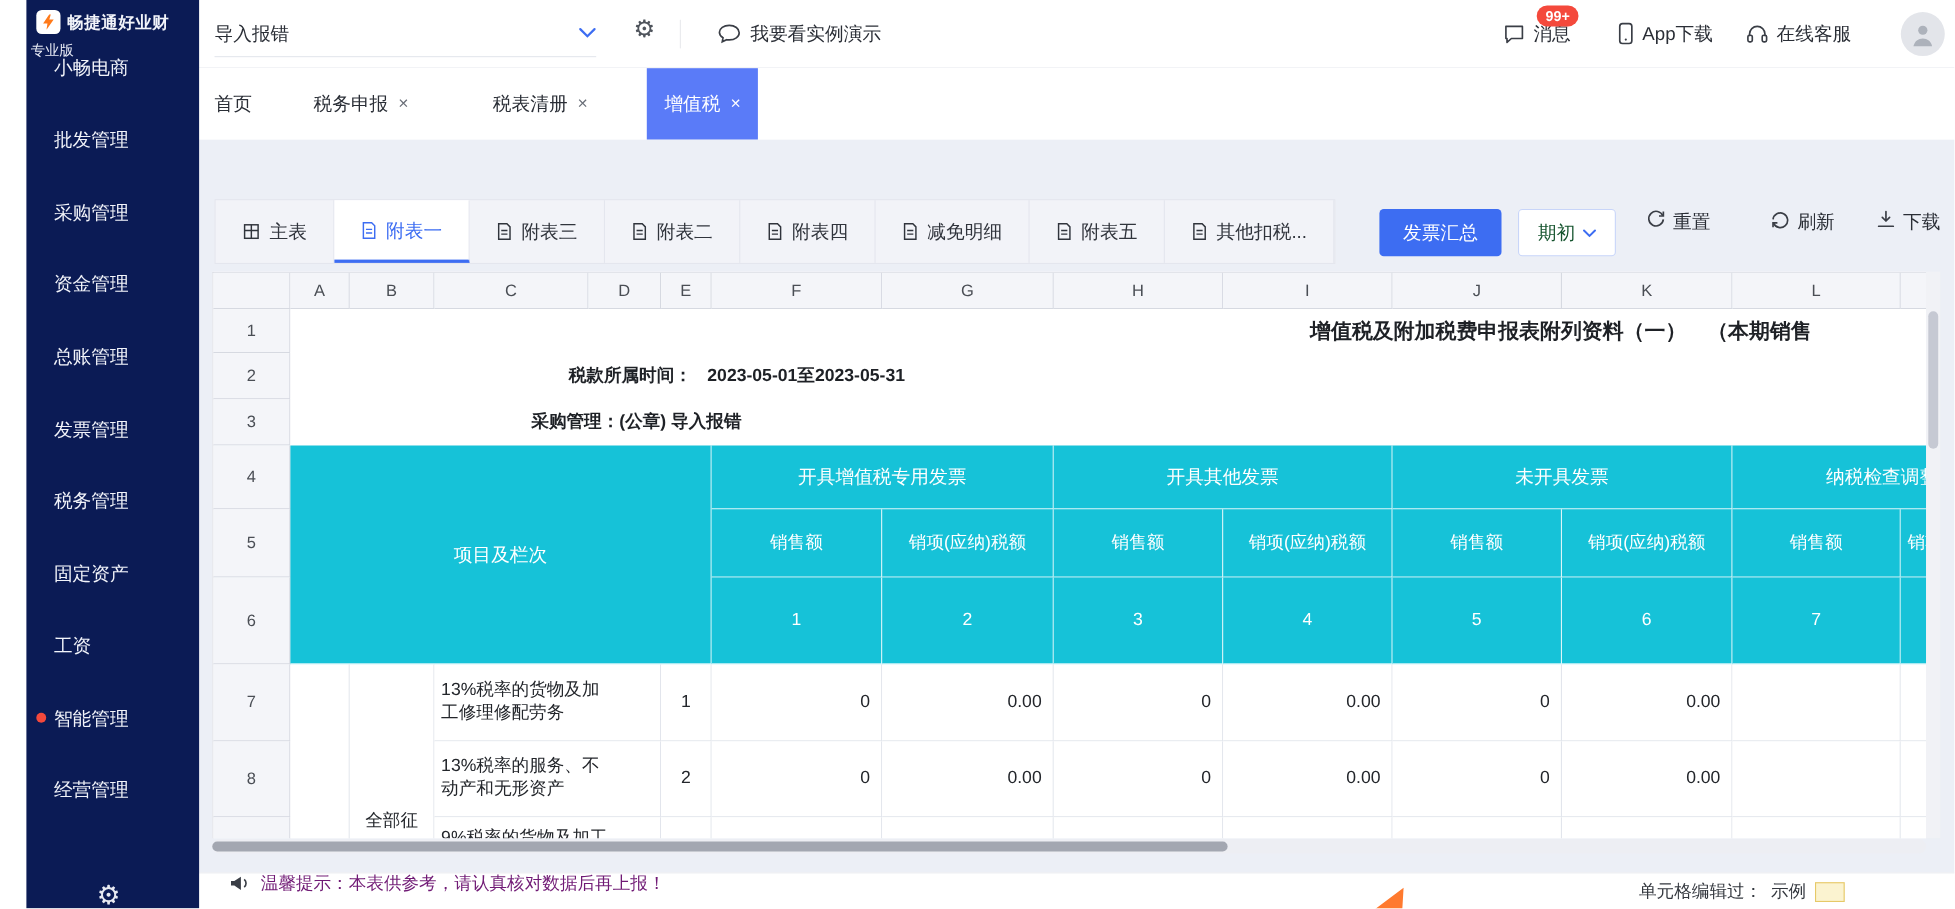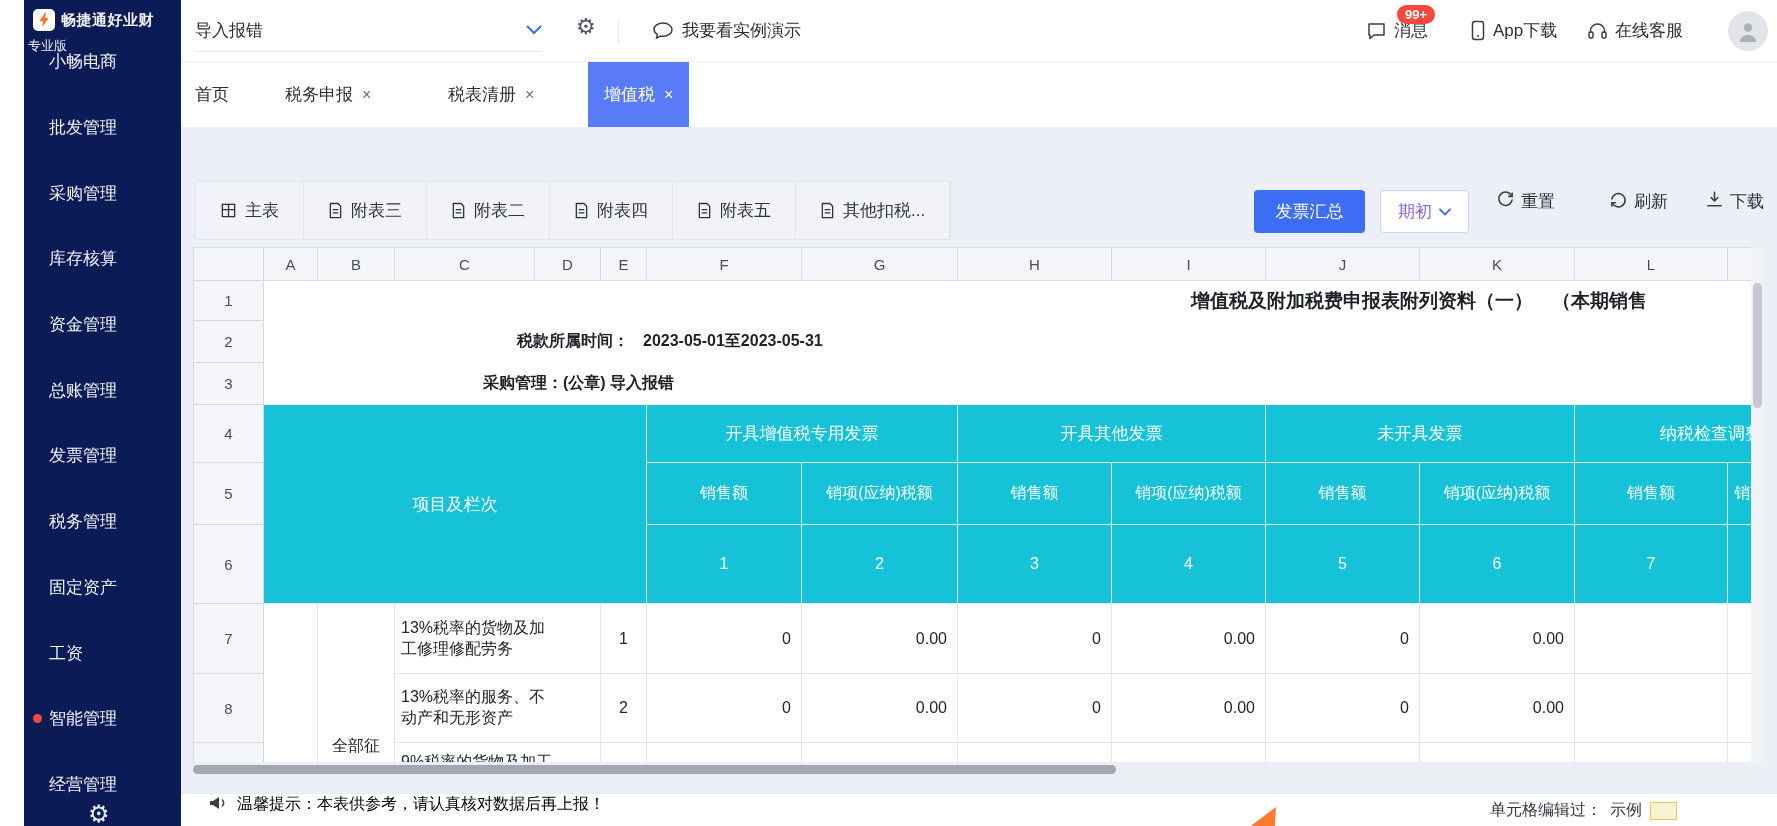--- a/index.html
+++ b/index.html
@@ -38,21 +38,21 @@
   .content { position:absolute; left:157px; top:127px; width:1620px; height:666px; background:#ECEFF6; }
 
   
   .sheettabs { position:absolute; left:38px; top:54px; height:59px; display:flex; border:1px solid #E4E6EE; background:#F2F3F8; }
   .stab { display:flex; align-items:center; gap:8px; padding:0 24px; font-size:17px; color:#30343C; border-right:1px solid #E4E6EE; cursor:pointer; white-space:nowrap; }
   .stab.active { background:#fff; color:#3D6DF2; border-bottom:3px solid #3D6DF2; }
   .stab svg { flex:0 0 auto; }
 
   
   .btn-primary { position:absolute; left:1097px; top:63px; width:111px; height:43px; background:#3D6DF2; color:#fff; font-size:17px; border:none; border-radius:4px; display:flex; align-items:center; justify-content:center; cursor:pointer; }
-  .btn-outline { position:absolute; left:1223px; top:63px; width:89px; height:43px; background:#fff; color:#8b5cf6; font-size:17px; border:1px solid #C8D5F9; border-radius:4px; display:flex; align-items:center; justify-content:center; gap:7px; cursor:pointer; }
+  .btn-outline { position:absolute; left:1223px; top:63px; width:89px; height:43px; background:#fff; color:#14532d; font-size:17px; border:1px solid #C8D5F9; border-radius:4px; display:flex; align-items:center; justify-content:center; gap:7px; cursor:pointer; }
   .btn-text { position:absolute; top:63px; height:43px; display:flex; align-items:flex-start; gap:6px; font-size:17px; color:#2A2E36; cursor:pointer; background:none; border:none; }
 
   
   .sheet-viewport { position:absolute; left:36px; top:120px; width:1558px; height:515px; overflow:hidden; background:#fff; }
   .sheet-inner { position:absolute; left:0; top:0; width:1654px; display:grid; border-left:1px solid #D6D9E1; border-top:1px solid #D6D9E1;
     grid-template-columns:70px 54px 77px 140px 66px 46px 155px 156px 154px 154px 154px 155px 153px 120px;
     grid-template-rows:33px 40px 42px 42px 58px 62px 79px 70px 69px 60px; }
   .cell { display:flex; align-items:center; border-right:1px solid #E2E5EC; border-bottom:1px solid #E2E5EC; background:#fff; font-size:16px; overflow:hidden; }
   .cell.h { background:#F4F5F9; border-color:#D6D9E1; color:#4A4E55; font-size:15px; }
   .cell.t { background:#16C2D8; border-color:rgba(255,255,255,.85); color:#fff; }
@@ -70,21 +70,21 @@
   .bgroup { flex-direction:column; justify-content:flex-end; padding-bottom:45px; text-align:center; }
 
   
   .hscroll { position:absolute; left:36px; top:636px; width:1558px; height:13px; background:#EDEEF3; border-radius:7px; }
   .hthumb { position:absolute; left:0; top:2px; width:923px; height:9px; background:#A3A7B1; border-radius:5px; cursor:pointer; }
   .vscroll { position:absolute; left:1594px; top:120px; width:13px; height:515px; background:#F1F2F6; }
   .vthumb { position:absolute; left:2px; top:36px; width:9px; height:125px; background:#C6C9D3; border-radius:5px; cursor:pointer; }
 
   
   .statusbar { position:absolute; left:157px; top:793px; width:1620px; height:33px; background:#fff; border-top:1px solid #E8EAEF; }
-  .tip { position:absolute; left:51px; top:0; height:18px; display:flex; align-items:flex-start; gap:9px; font-size:16px; color:#000000; }
+  .tip { position:absolute; left:51px; top:0; height:18px; display:flex; align-items:center; gap:9px; font-size:16px; color:#701a75; }
   .edited { position:absolute; right:100px; top:0; height:33px; display:flex; align-items:center; gap:8px; font-size:16px; color:#33373E; }
   .swatch { width:27px; height:18px; background:#FBF3D0; border:1px solid #E6C968; }
 
   .float-ico { position:absolute; left:1247px; top:806px; z-index:6; }
 
   svg.ic { display:block; }
 </style>
 </head>
 <body>
 
@@ -97,21 +97,20 @@
             <path d="M9 0 2.5 9.5H7L6 16l7.5-10.5H9L10.5 0z" fill="#FF7A1A"></path>
           </svg>
       </span>
       <span class="logo-text">畅捷通好业财</span>
     </div>
     <div class="edition">专业版</div>
     <nav class="nav">
       <div class="nav-item">小畅电商</div>
       <div class="nav-item">批发管理</div>
       <div class="nav-item">采购管理</div>
-      <div class="nav-item">库存核算</div>
       <div class="nav-item">资金管理</div>
       <div class="nav-item">总账管理</div>
       <div class="nav-item">发票管理</div>
       <div class="nav-item">税务管理</div>
       <div class="nav-item">固定资产</div>
       <div class="nav-item">工资</div>
       <div class="nav-item">
           <span class="dot"></span>
           <span>智能管理</span>
         </div>
@@ -187,40 +186,54 @@
   <main class="content">
 
     <div class="sheettabs">
       <div class="stab">
         <svg class="ic" width="17" height="17" viewBox="0 0 18 18">
             <rect x="2.5" y="2.5" width="13" height="13" fill="none" stroke="currentColor" stroke-width="1.4"></rect>
             <path d="M2.5 8h13M9 2.5v13" stroke="currentColor" stroke-width="1.4"></path>
           </svg>
         <span>主表</span>
       </div>
+      <div class="stab active">
+        <svg class="ic" width="15" height="17" viewBox="0 0 16 18">
+            <path d="M2.5 1.5h8l3 3v12h-11z" fill="none" stroke="currentColor" stroke-width="1.4"></path>
+            <path d="M5 8h6M5 11.5h6" stroke="currentColor" stroke-width="1.3"></path>
+          </svg>
+        <span>附表一</span>
+      </div>
       <div class="stab">
         <svg class="ic" width="15" height="17" viewBox="0 0 16 18">
             <path d="M2.5 1.5h8l3 3v12h-11z" fill="none" stroke="currentColor" stroke-width="1.4"></path>
             <path d="M5 8h6M5 11.5h6" stroke="currentColor" stroke-width="1.3"></path>
           </svg>
         <span>附表三</span>
       </div>
       <div class="stab">
         <svg class="ic" width="15" height="17" viewBox="0 0 16 18">
             <path d="M2.5 1.5h8l3 3v12h-11z" fill="none" stroke="currentColor" stroke-width="1.4"></path>
             <path d="M5 8h6M5 11.5h6" stroke="currentColor" stroke-width="1.3"></path>
           </svg>
         <span>附表二</span>
       </div>
       <div class="stab">
         <svg class="ic" width="15" height="17" viewBox="0 0 16 18">
             <path d="M2.5 1.5h8l3 3v12h-11z" fill="none" stroke="currentColor" stroke-width="1.4"></path>
             <path d="M5 8h6M5 11.5h6" stroke="currentColor" stroke-width="1.3"></path>
           </svg>
         <span>附表四</span>
+      </div>
+      <div class="stab">
+        <svg class="ic" width="15" height="17" viewBox="0 0 16 18">
+            <path d="M2.5 1.5h8l3 3v12h-11z" fill="none" stroke="currentColor" stroke-width="1.4"></path>
+            <path d="M5 8h6M5 11.5h6" stroke="currentColor" stroke-width="1.3"></path>
+          </svg>
+        <span>减免明细</span>
       </div>
       <div class="stab">
         <svg class="ic" width="15" height="17" viewBox="0 0 16 18">
             <path d="M2.5 1.5h8l3 3v12h-11z" fill="none" stroke="currentColor" stroke-width="1.4"></path>
             <path d="M5 8h6M5 11.5h6" stroke="currentColor" stroke-width="1.3"></path>
           </svg>
         <span>附表五</span>
       </div>
       <div class="stab">
         <svg class="ic" width="15" height="17" viewBox="0 0 16 18">

